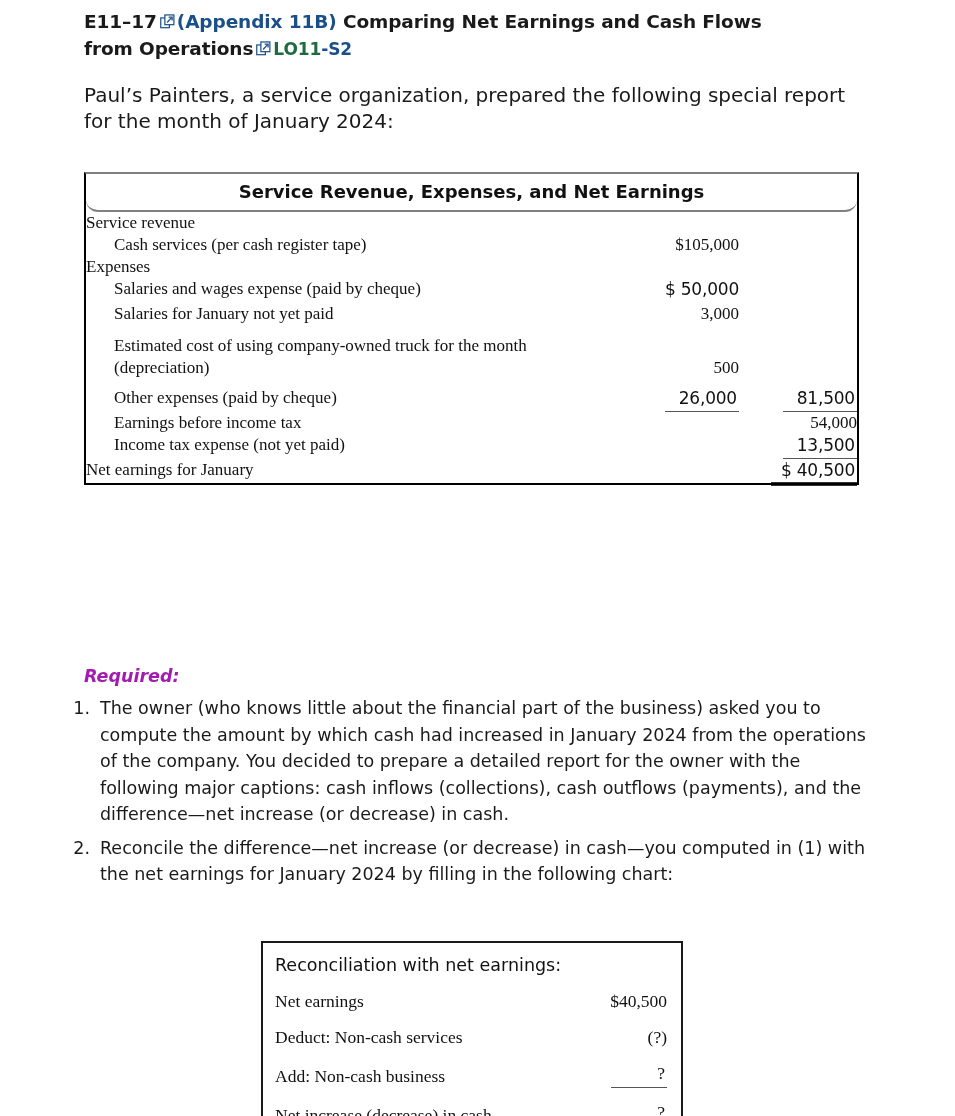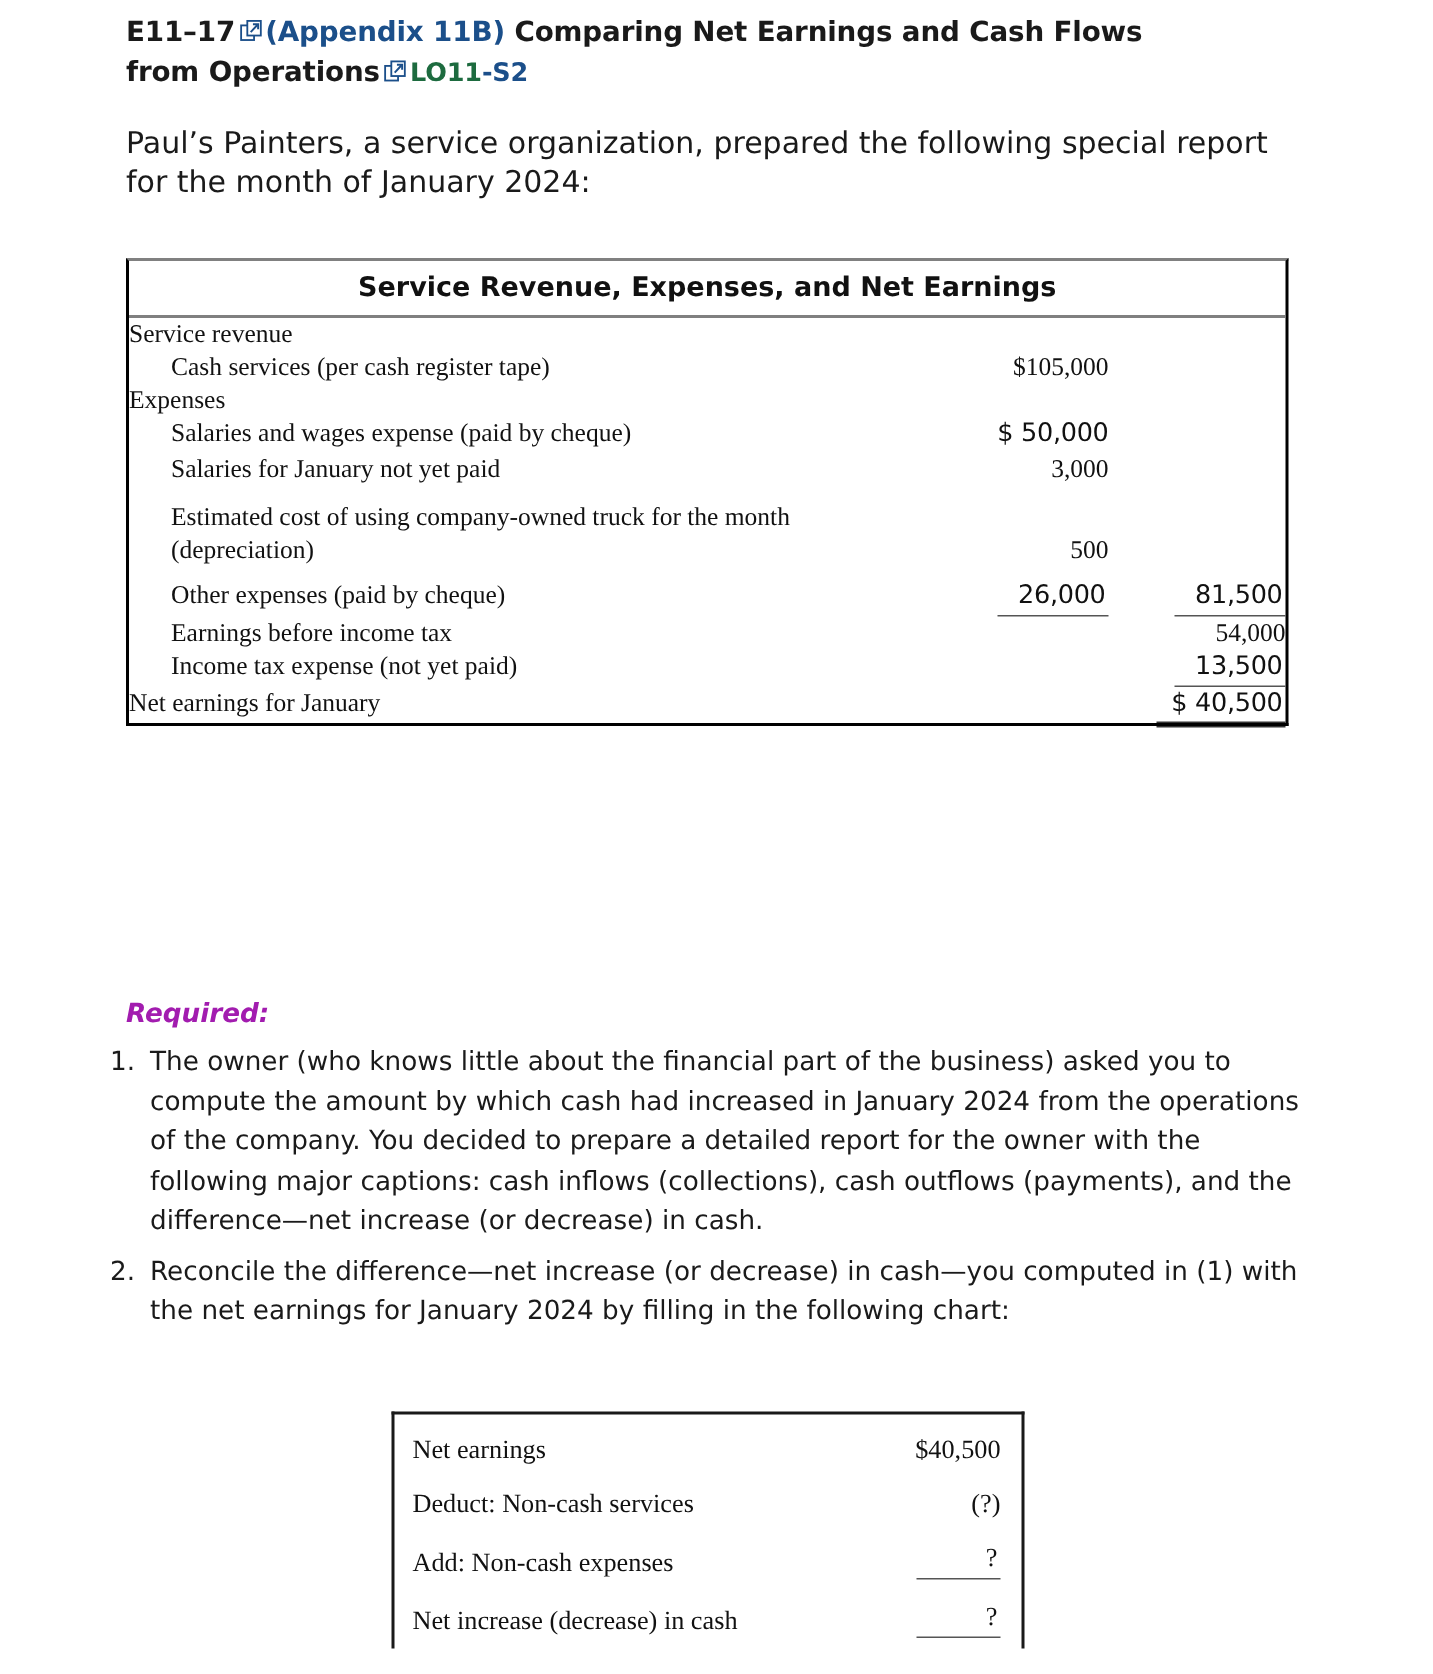--- a/index.html
+++ b/index.html
@@ -76,20 +76,21 @@
     background: #ffffff;
   }
   .report-title {
     text-align: center;
     font-family: "DejaVu Sans", sans-serif;
     font-weight: bold;
     font-size: 18px;
     padding: 7px 0 8px 0;
     border-bottom: 2px solid #808080;
     color: #111111;
+    border-radius: 12px;
   }
   table.rpt {
     width: 100%;
     border-collapse: collapse;
     font-family: "Liberation Serif", serif;
     font-size: 17px;
     color: #111111;
   }
   table.rpt td {
     padding: 0;
@@ -311,32 +312,33 @@
       <div class="req-num">1.</div>
       <div class="req-text">The owner (who knows little about the financial part of the business) asked you to compute the amount by which cash had increased in January 2024 from the operations of the company. You decided to prepare a detailed report for the owner with the following major captions: cash inflows (collections), cash outflows (payments), and the difference—net increase (or decrease) in cash.</div>
     </div>
     <div class="req-item">
       <div class="req-num">2.</div>
       <div class="req-text">Reconcile the difference—net increase (or decrease) in cash—you computed in (1) with the net earnings for January 2024 by filling in the following chart:</div>
     </div>
   </div>
 
   <div class="recon-box">
+    <div class="recon-title">Reconciliation with net earnings:</div>
     <table class="recon">
       <tbody>
         <tr>
           <td>Net earnings</td>
           <td class="rv">$40,500</td>
         </tr>
         <tr>
           <td>Deduct: Non-cash services</td>
           <td class="rv">(?)</td>
         </tr>
         <tr>
-          <td>Add: Non-cash expenses</td>
+          <td>Add: Non-cash business</td>
           <td class="rv"><span class="rline">?</span></td>
         </tr>
         <tr>
           <td>Net increase (decrease) in cash</td>
           <td class="rv"><span class="rline">?</span></td>
         </tr>
       </tbody>
     </table>
   </div>
 

